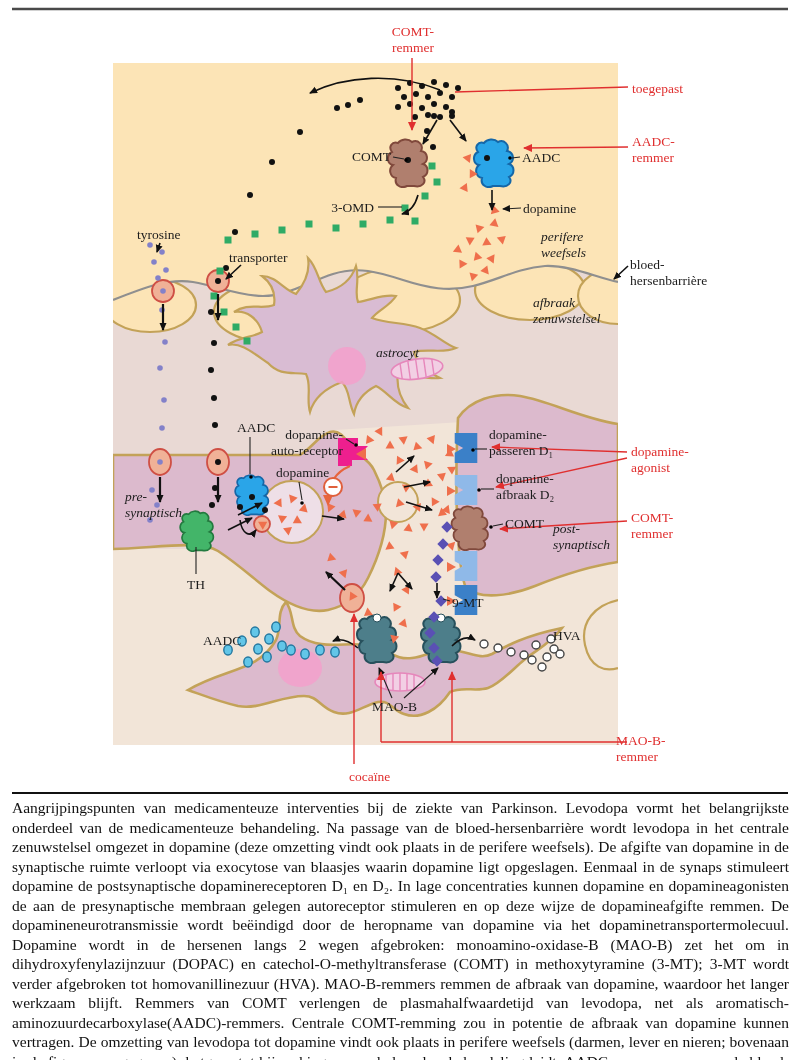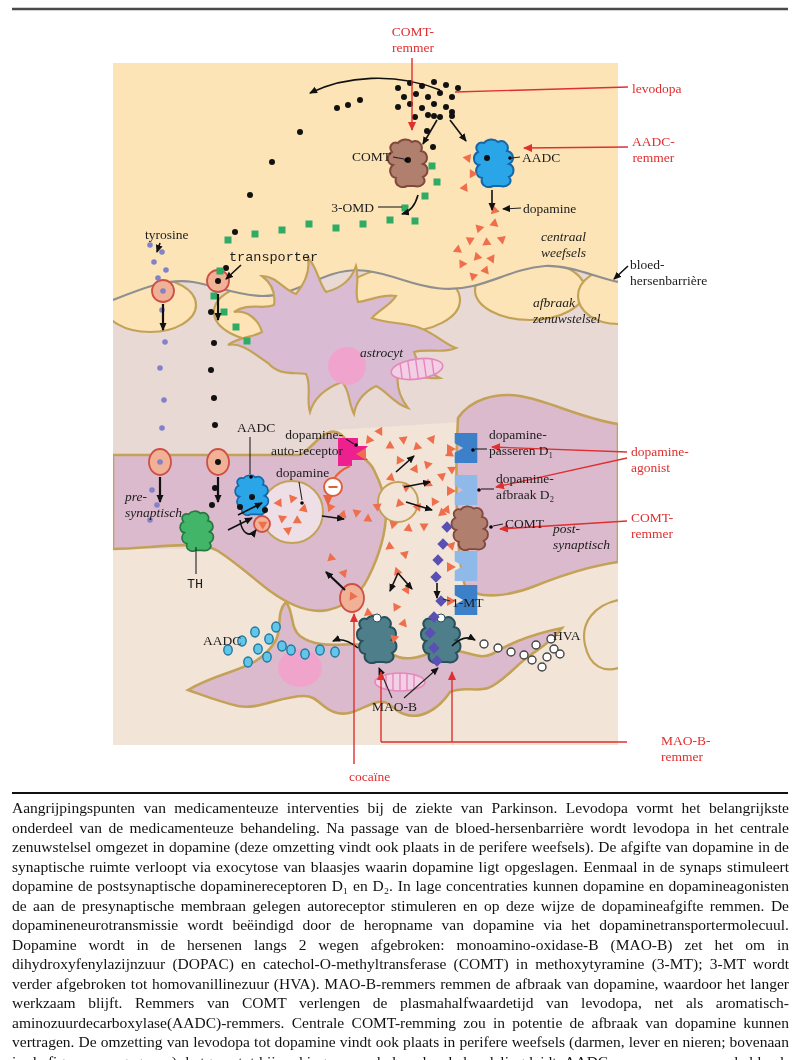--- a/index.html
+++ b/index.html
@@ -407,44 +407,44 @@
     <path class="sline" d="M350,466 C336,472 328,482 328,504" marker-end="url(#as)"></path>
     <circle cx="333" cy="487" r="9" fill="#fff" stroke="#e0603c" stroke-width="2"></circle>
     <line x1="328.5" y1="487" x2="337.5" y2="487" stroke="#e0603c" stroke-width="2"></line>
   </g>
 </svg>
 
 <div class="lbl ctr red" style="left:374px;top:24px;width:78px;">
       <div>COMT-</div>
       <div>remmer</div>
     </div>
-<div class="lbl red" style="left:632px;top:81px;">levodopa</div>
-<div class="lbl red" style="left:632px;top:134px;text-align:center;">
+<div class="lbl red" style="left:632px;top:81px;">toegepast</div>
+<div class="lbl red" style="left:632px;top:134px;">
       <div>AADC-</div>
       <div>remmer</div>
     </div>
 <div class="lbl" style="left:630px;top:257px;">
       <div>bloed-</div>
       <div>hersenbarrière</div>
     </div>
 <div class="lbl rt" style="left:333px;top:149px;width:58px;">COMT</div>
 <div class="lbl" style="left:522px;top:150px;">AADC</div>
 <div class="lbl rt" style="left:316px;top:200px;width:58px;">3-OMD</div>
 <div class="lbl" style="left:523px;top:201px;">dopamine</div>
-<div class="lbl" style="left:137px;top:227px;margin-left:8px;">tyrosine</div>
-<div class="lbl" style="left:229px;top:250px;font-family:Liberation Mono, monospace;">transporter</div>
+<div class="lbl" style="left:137px;top:227px;">tyrosine</div>
+<div class="lbl" style="left:229px;top:250px;">transporter</div>
 <div class="lbl it" style="left:541px;top:229px;">
-      <div>centraal</div>
+      <div>perifere</div>
       <div>weefsels</div>
     </div>
 <div class="lbl it" style="left:533px;top:295px;">
       <div>afbraak</div>
       <div>zenuwstelsel</div>
     </div>
-<div class="lbl it" style="left:360px;top:345px;">astrocyt</div>
+<div class="lbl it" style="left:376px;top:345px;">astrocyt</div>
 <div class="lbl" style="left:237px;top:420px;">AADC</div>
 <div class="lbl rt" style="left:248px;top:427px;width:95px;">
       <div>dopamine-</div>
       <div>auto-receptor</div>
     </div>
 <div class="lbl" style="left:276px;top:465px;">dopamine</div>
 <div class="lbl" style="left:489px;top:427px;">
       <div>dopamine-</div>
       <div>passeren D₁</div>
     </div>
@@ -454,33 +454,33 @@
     </div>
 <div class="lbl" style="left:505px;top:516px;">COMT</div>
 <div class="lbl it" style="left:125px;top:489px;">
       <div>pre-</div>
       <div>synaptisch</div>
     </div>
 <div class="lbl it" style="left:553px;top:521px;">
       <div>post-</div>
       <div>synaptisch</div>
     </div>
-<div class="lbl" style="left:187px;top:577px;font-family:Liberation Mono, monospace;">TH</div>
-<div class="lbl" style="left:452px;top:595px;">1-MT</div>
+<div class="lbl" style="left:187px;top:577px;">TH</div>
+<div class="lbl" style="left:452px;top:595px;">9-MT</div>
 <div class="lbl" style="left:203px;top:633px;">AADC</div>
 <div class="lbl" style="left:553px;top:628px;">HVA</div>
 <div class="lbl" style="left:372px;top:699px;">MAO-B</div>
 <div class="lbl red" style="left:631px;top:444px;">
       <div>dopamine-</div>
       <div>agonist</div>
     </div>
 <div class="lbl red" style="left:631px;top:510px;">
       <div>COMT-</div>
       <div>remmer</div>
     </div>
-<div class="lbl red" style="left:661px;top:733px;">
+<div class="lbl red" style="left:616px;top:733px;">
       <div>MAO-B-</div>
       <div>remmer</div>
     </div>
 <div class="lbl red" style="left:349px;top:769px;">cocaïne</div>
 
 <div id="caption">Aangrijpingspunten van medicamenteuze interventies bij de ziekte van Parkinson. Levodopa vormt het belangrijkste onderdeel van de medicamenteuze behandeling. Na passage van de bloed-hersenbarrière wordt levodopa in het centrale zenuwstelsel omgezet in dopamine (deze omzetting vindt ook plaats in de perifere weefsels). De afgifte van dopamine in de synaptische ruimte verloopt via exocytose van blaasjes waarin dopamine ligt opgeslagen. Eenmaal in de synaps stimuleert dopamine de postsynaptische dopaminereceptoren D₁ en D₂. In lage concentraties kunnen dopamine en dopamineagonisten de aan de presynaptische membraan gelegen autoreceptor stimuleren en op deze wijze de dopamineafgifte remmen. De dopamineneurotransmissie wordt beëindigd door de heropname van dopamine via het dopaminetransportermolecuul. Dopamine wordt in de hersenen langs 2 wegen afgebroken: monoamino-oxidase-B (MAO-B) zet het om in dihydroxyfenylazijnzuur (DOPAC) en catechol-O-methyltransferase (COMT) in methoxytyramine (3-MT); 3-MT wordt verder afgebroken tot homovanillinezuur (HVA). MAO-B-remmers remmen de afbraak van dopamine, waardoor het langer werkzaam blijft. Remmers van COMT verlengen de plasmahalfwaardetijd van levodopa, net als aromatisch-aminozuurdecarboxylase(AADC)-remmers. Centrale COMT-remming zou in potentie de afbraak van dopamine kunnen vertragen. De omzetting van levodopa tot dopamine vindt ook plaats in perifere weefsels (darmen, lever en nieren; bovenaan in de figuur weergegeven), hetgeen tot bijwerkingen van de levodopabehandeling leidt. AADC-remmers passeren de bloed-hersenbarrière niet en worden daarom toegepast tegen de perifere bijwerkingen. In de figuur zijn verder aangegeven 3-O-methyldopa (3-OMD), de niet-actieve metaboliet van levodopa, en de centrale fysiologische aanmaak van levodopa door omzetting van tyrosine door tyrosinehydroxilase (TH).</div>
 </div>
 
 </body></html>

